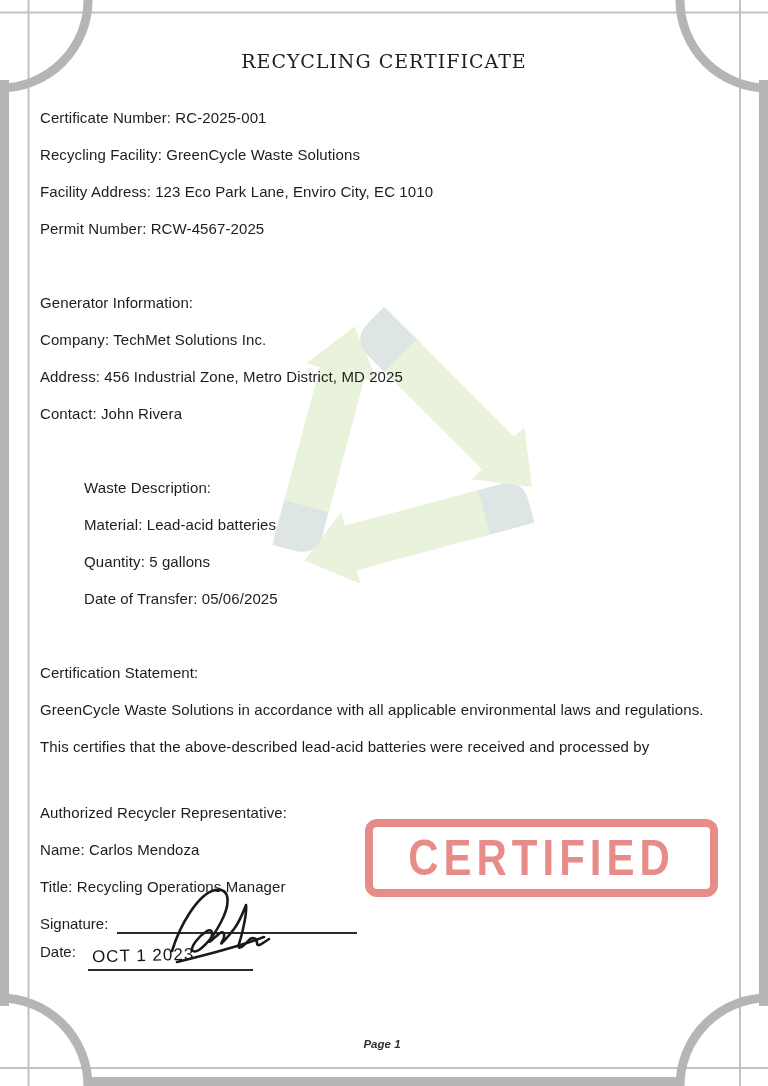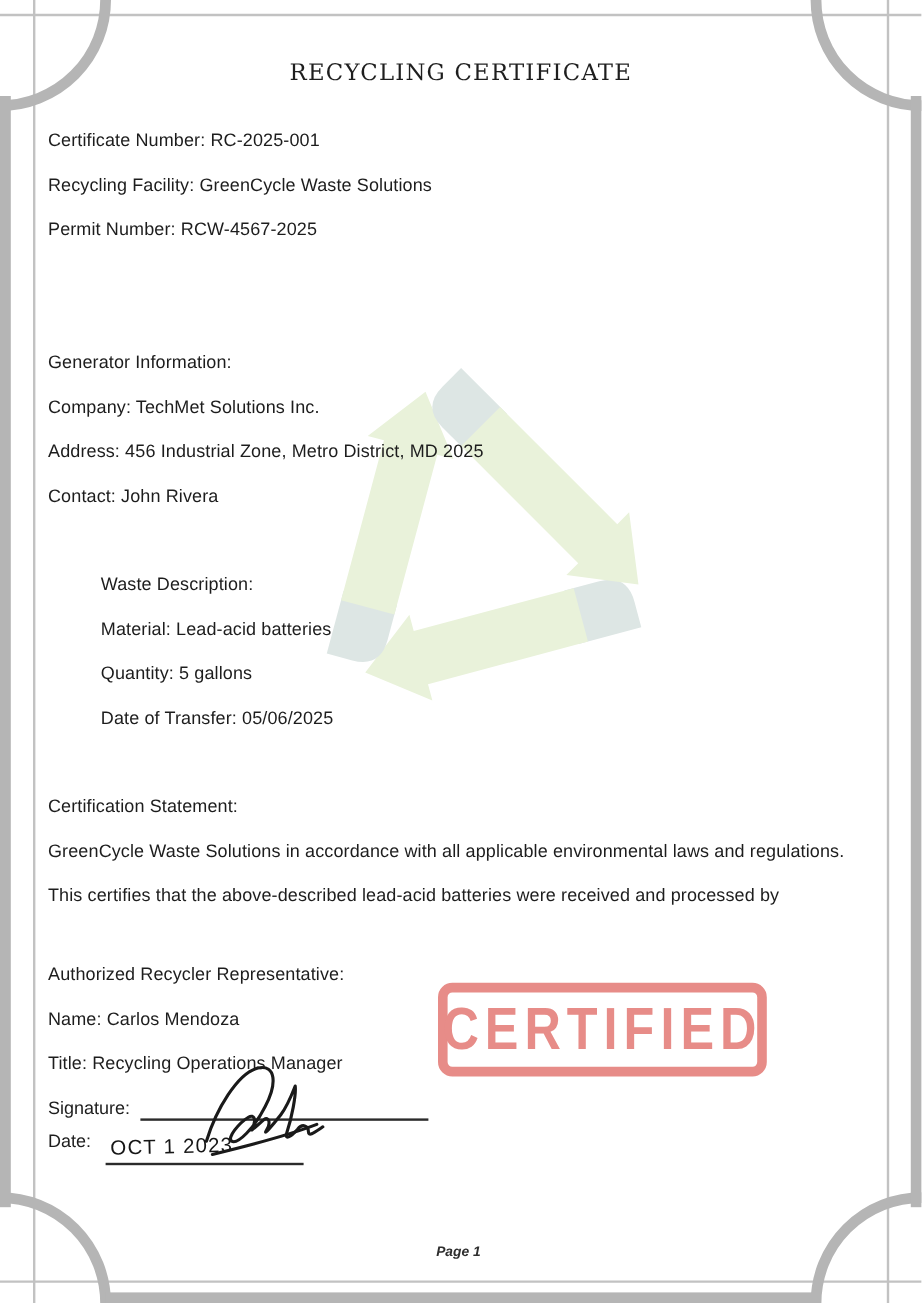--- a/index.html
+++ b/index.html
@@ -56,21 +56,21 @@
   .rule{position:absolute;height:0;border-top:2px solid #2b2b2b;}
   .sig-rule{left:117px;top:932px;width:240px;}
   .date-rule{left:88px;top:969px;width:165px;}
   .date-stamp{
     position:absolute;left:92px;top:946px;
     font-size:17px;letter-spacing:1px;color:#161616;
     transform:rotate(-1.5deg);
   }
   
   .stamp{
-    position:absolute;left:365px;top:819px;width:274px;height:78px;
+    position:absolute;left:365px;top:819px;width:353px;height:78px;
     border:8px solid var(--stamp-pink);
     border-radius:12px;
     display:flex;align-items:center;justify-content:center;
     opacity:.92;
     text-align:center;
   }
   .stamp-text{
     color:var(--stamp-pink);
     font-weight:bold;
     font-size:42px;
@@ -118,20 +118,21 @@
   <use href="#wm-arrow" transform="rotate(-15)"></use>
   <use href="#wm-arrow" transform="rotate(105)"></use>
   <use href="#wm-arrow" transform="rotate(225)"></use>
 </svg>
 
 <div class="doc-title">RECYCLING CERTIFICATE</div>
 
 <div class="tblock tb-facility">
   <div>Certificate Number: RC-2025-001</div>
   <div>Recycling Facility: GreenCycle Waste Solutions</div>
+  <div>Facility Address: 123 Eco Park Lane, Enviro City, EC 1010</div>
   <div>Permit Number: RCW-4567-2025</div>
 </div>
 
 <div class="tblock tb-generator">
   <div>Generator Information:</div>
   <div>Company: TechMet Solutions Inc.</div>
   <div>Address: 456 Industrial Zone, Metro District, MD 2025</div>
   <div>Contact: John Rivera</div>
 </div>
 

